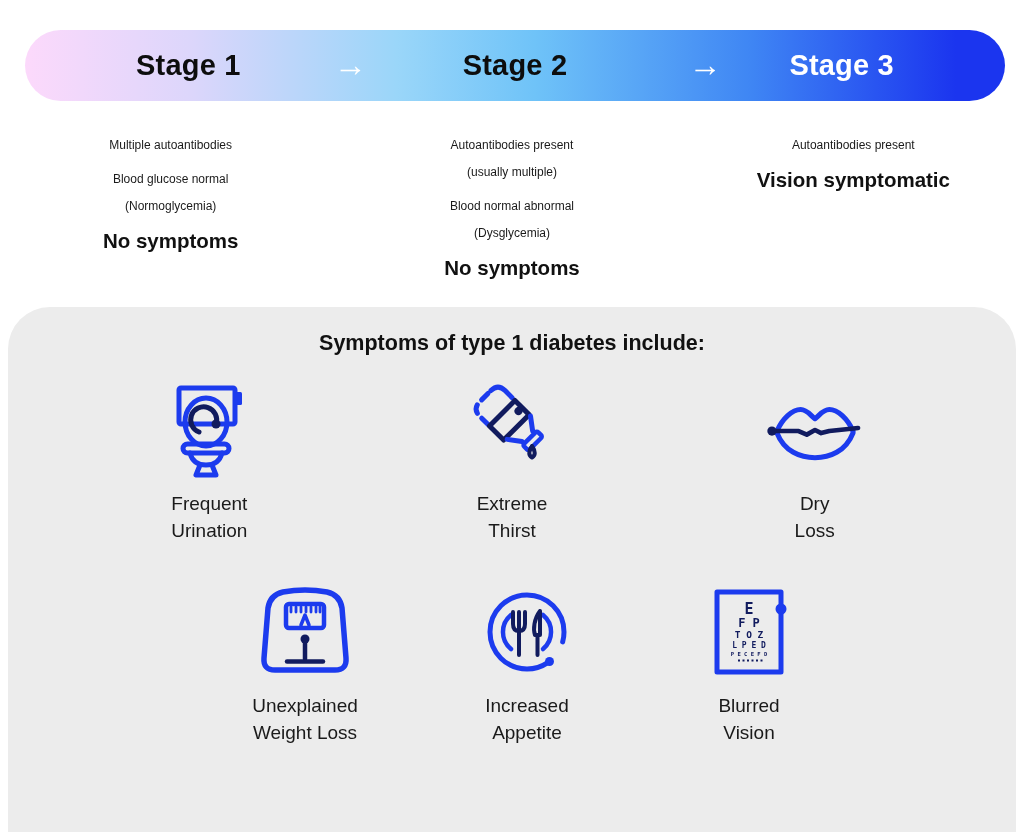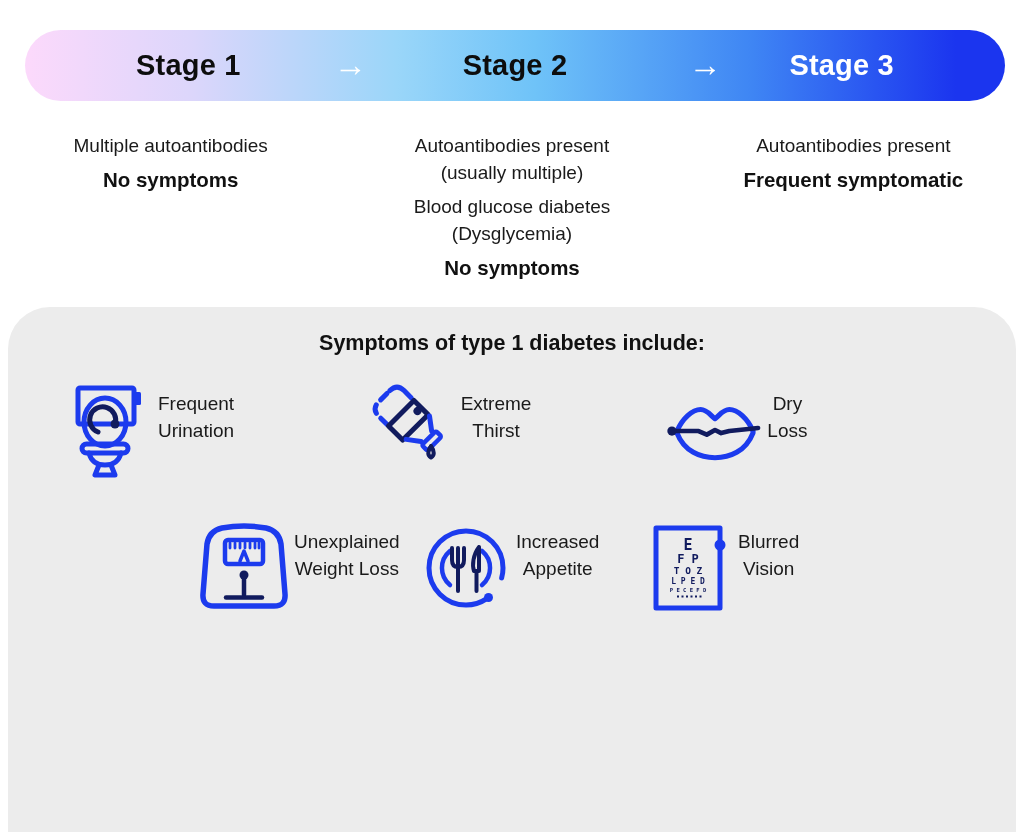--- a/index.html
+++ b/index.html
@@ -41,21 +41,21 @@
   .pill-arrow.a2{left:69.4%;}
 
   
   .stage-details{
     display:grid;
     grid-template-columns:1fr 1fr 1fr;
     margin-top:24px;
     text-align:center;
   }
   .stage-col p{
-    font-size:19px;line-height:27px;
+    font-size:12px;line-height:27px;
     margin:7px 0;
     white-space:pre-line;
     color:var(--text,#1a1a1a);
   }
   .stage-col .status{
     font-weight:700;
     font-size:20.5px;
     margin-top:6px;
     color:var(--heading-text,#111);
   }
@@ -72,21 +72,21 @@
   .panel-title{
     margin:0;text-align:center;
     font-size:21.5px;font-weight:700;
     color:var(--heading-text,#111);
   }
   .sym-row{display:flex;}
   .sym-row.r1{margin-top:24px;padding:0 40px;}
   .sym-row.r2{margin-top:38px;justify-content:center;padding-left:30px;}
   .sym-row.r1 .symptom{flex:1;}
   .sym-row.r2 .symptom{flex:0 0 222px;}
-  .symptom{display:flex;flex-direction:row;}
+  .symptom{display:flex;flex-direction:column;align-items:center;}
   .icon-box{height:100px;display:flex;align-items:center;justify-content:center;}
   .sym-label{
     margin-top:10px;
     font-size:19px;line-height:27px;
     text-align:center;white-space:pre-line;
     color:var(--text,#1a1a1a);
   }
 
   
   .sb{stroke:var(--icon-blue,#1c3bee);fill:none;}
@@ -109,32 +109,34 @@
     <div class="stage-label">Stage 1</div>
     <div class="stage-label">Stage 2</div>
     <div class="stage-label light">Stage 3</div>
     <span class="pill-arrow a1">→</span>
     <span class="pill-arrow a2">→</span>
   </div>
 
   <div class="stage-details">
     <div class="stage-col">
       <p>Multiple autoantibodies</p>
+      <p>Blood glucose normal
+(Normoglycemia)</p>
       <p class="status">No symptoms</p>
     </div>
     <div class="stage-col">
       <p>Autoantibodies present
 (usually multiple)</p>
-      <p>Blood glucose diabetes
+      <p>Blood normal abnormal
 (Dysglycemia)</p>
       <p class="status">No symptoms</p>
     </div>
     <div class="stage-col">
       <p>Autoantibodies present</p>
-      <p class="status">Frequent symptomatic</p>
+      <p class="status">Vision symptomatic</p>
     </div>
   </div>
 
   <div class="panel">
     <h2 class="panel-title">Symptoms of type 1 diabetes include:</h2>
 
     <div class="sym-row r1">
 
       <div class="symptom">
         <div class="icon-box">

